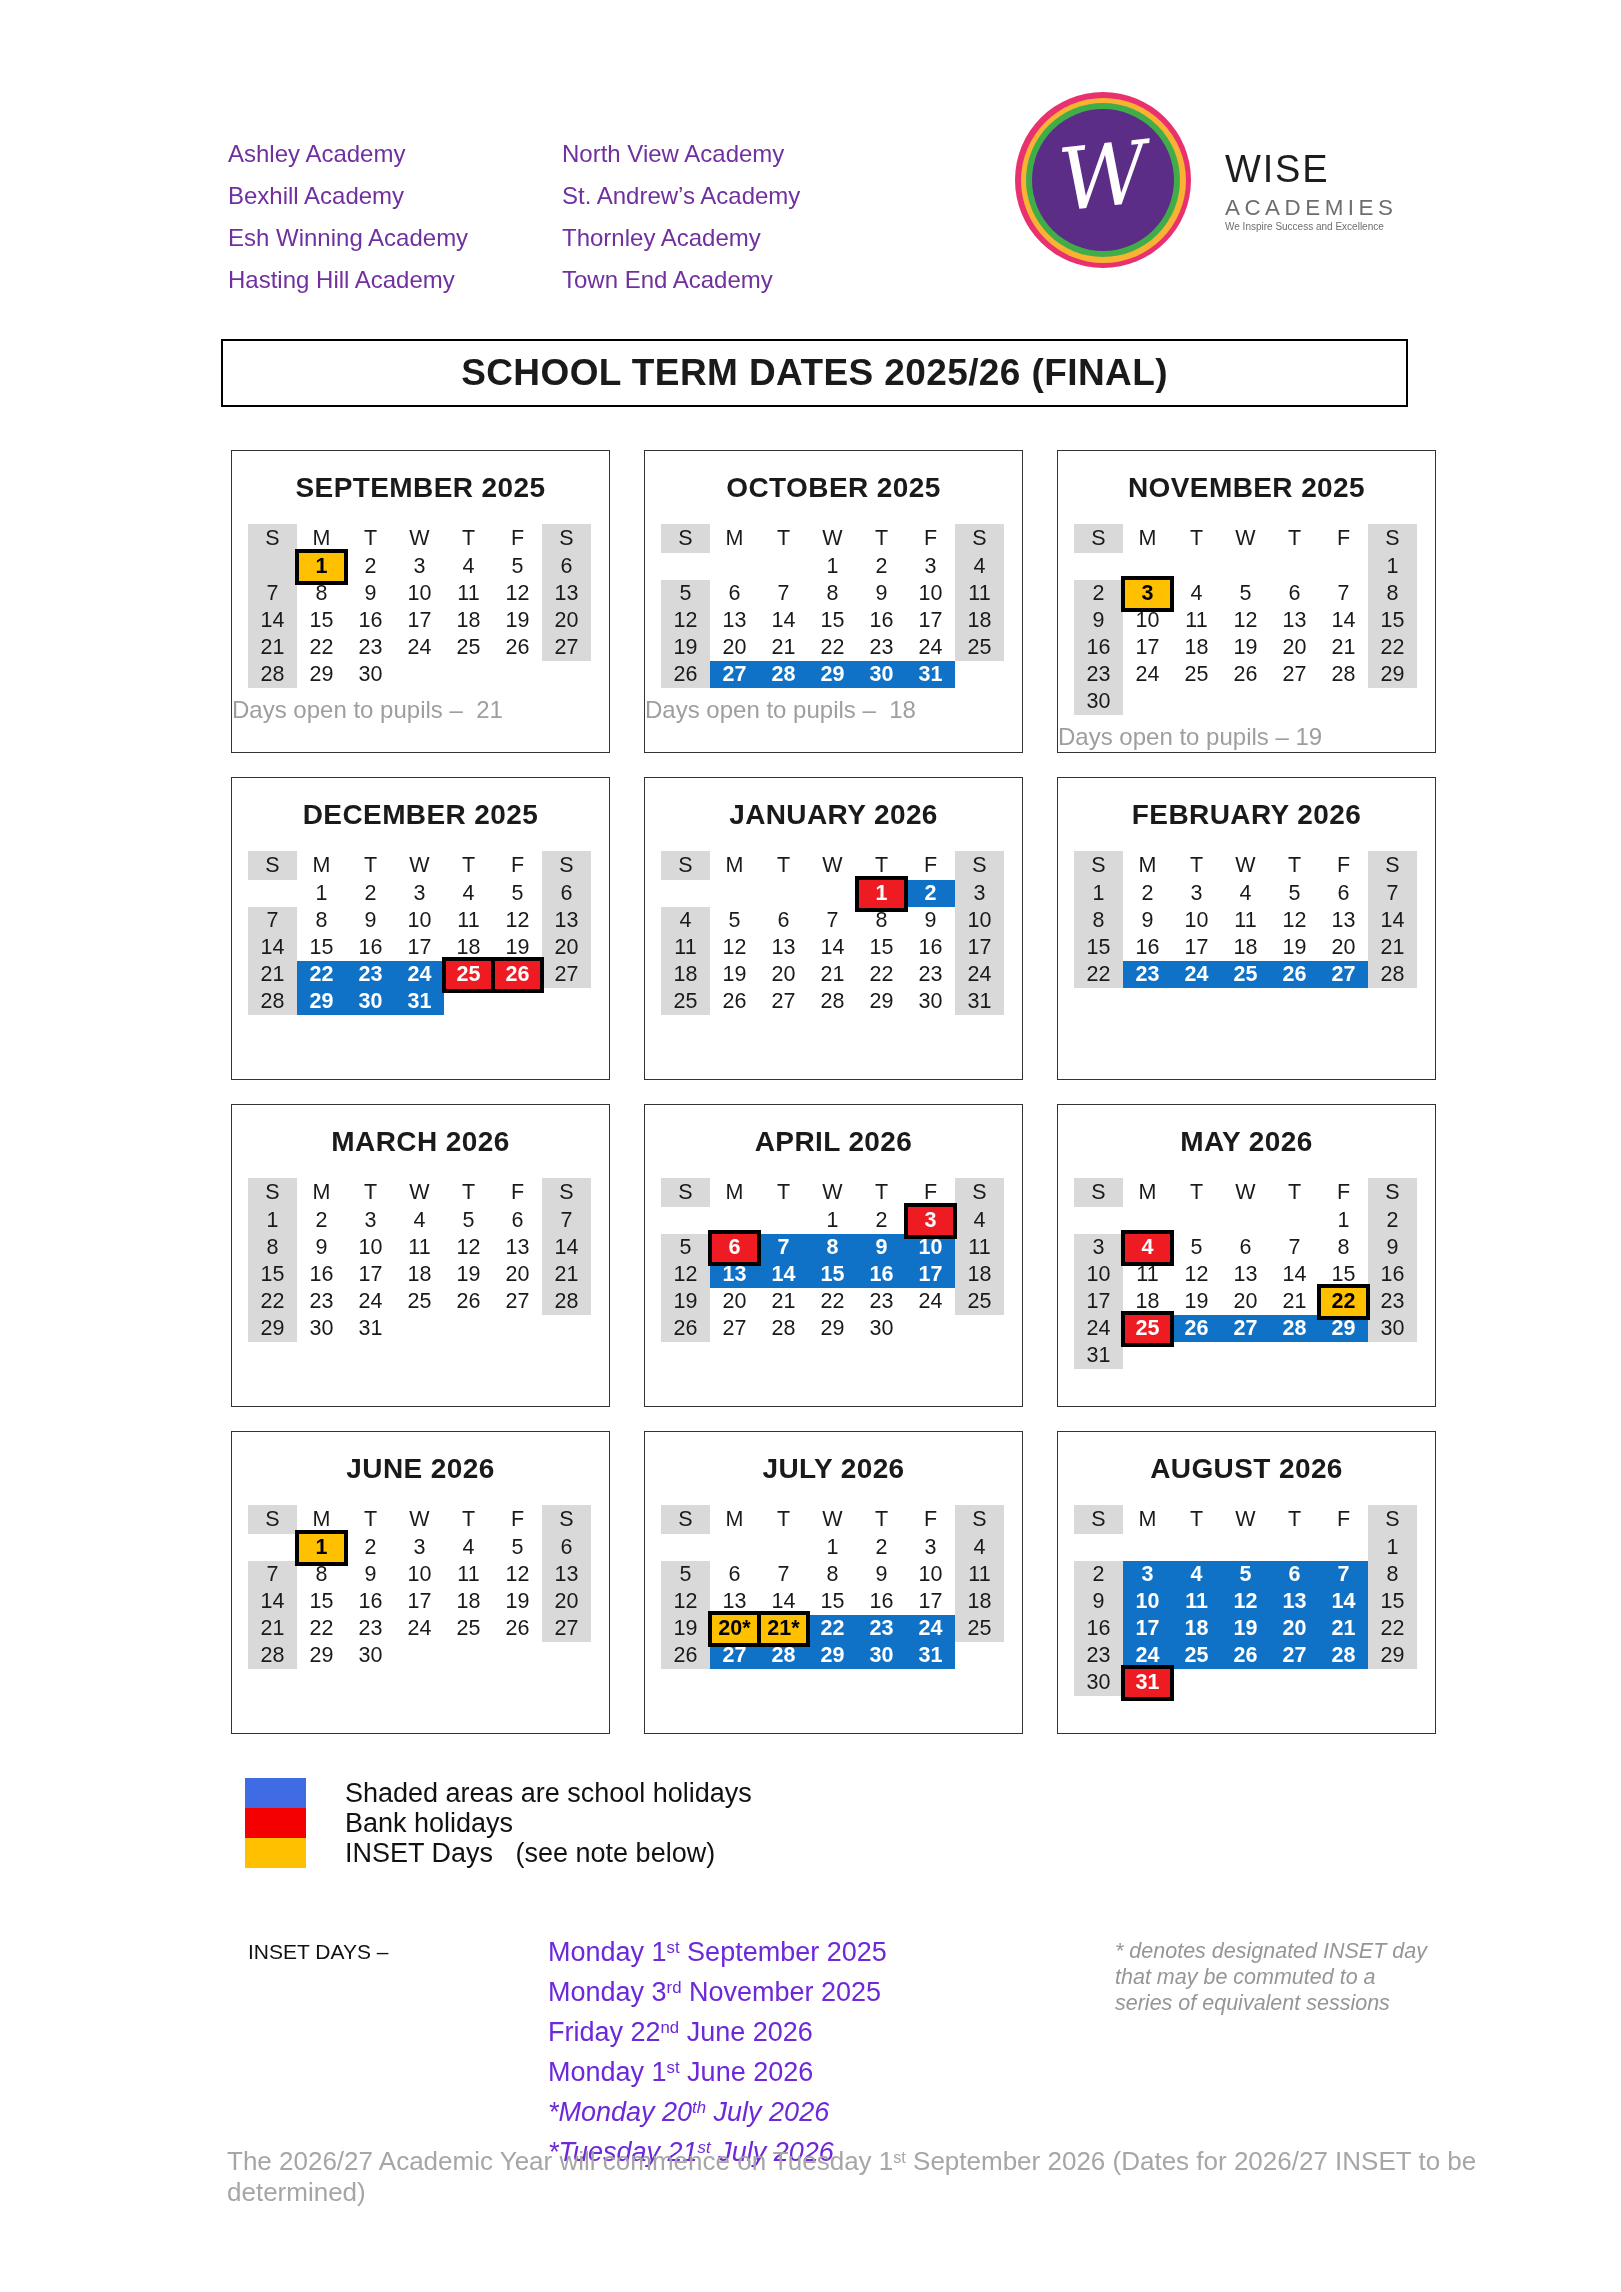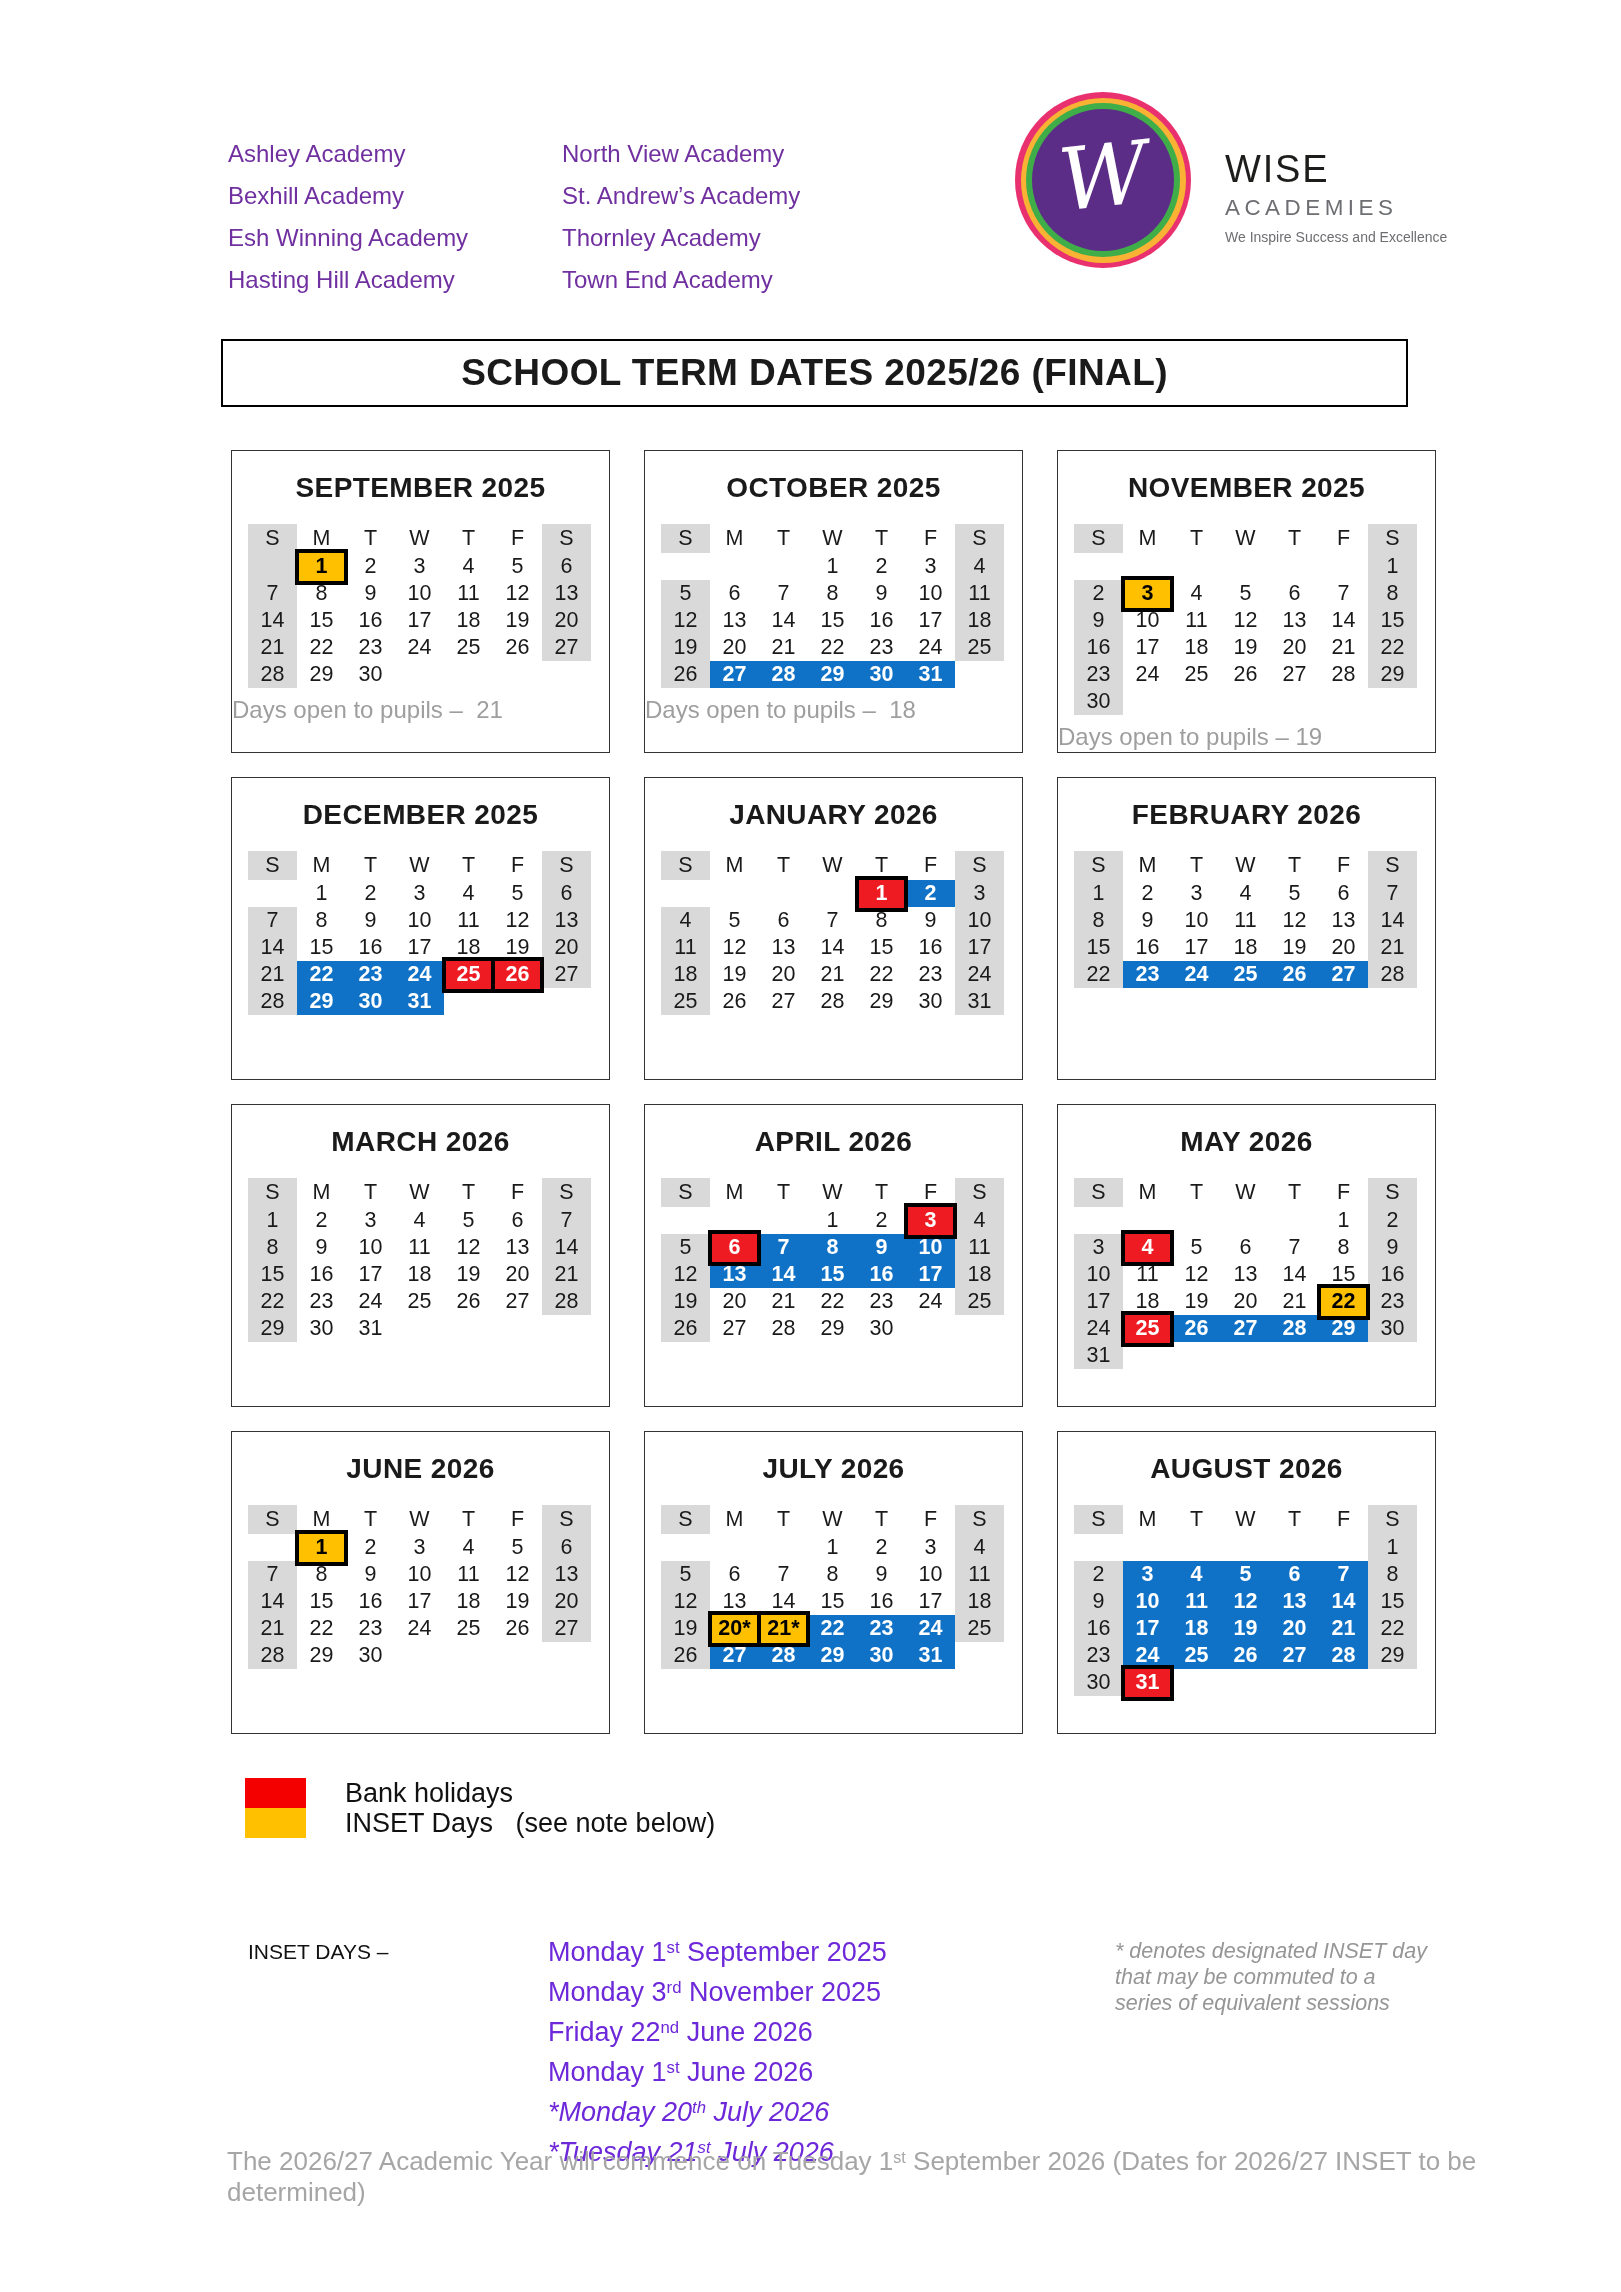--- a/index.html
+++ b/index.html
@@ -17,21 +17,21 @@
   .ring1,.ring2,.ring3,.core{border-radius:50%;display:flex;align-items:center;justify-content:center}
   .ring1{width:176px;height:176px;background:#e8316e}
   .ring2{width:165px;height:165px;background:#f9b233}
   .ring3{width:154px;height:154px;background:#3fae49}
   .core{width:142px;height:142px;background:#5b2d86}
   .wglyph{font-family:"DejaVu Serif",serif;font-style:italic;color:#fff;font-size:86px;
           transform:rotate(-6deg);margin-top:-9px}
   .brand{position:absolute;left:1225px;top:148px}
   .brand-name{font-size:38px;letter-spacing:1.8px;color:#1d1d1b}
   .brand-sub{font-size:22.4px;letter-spacing:4.5px;color:#6d6e71;margin-top:3.6px}
-  .brand-tag{font-size:14px;color:#6d6e71;margin-top:8px}
+  .brand-tag{font-size:10px;color:#6d6e71;margin-top:0}
 
   
   .titlebox{position:absolute;left:221px;top:339px;width:1187px;height:68px;border:2.7px solid #000;
             display:flex;align-items:center;justify-content:center}
   .titlebox .t{font-size:37px;font-weight:700;letter-spacing:0.4px}
 
   
   .months{position:absolute;left:231px;top:450px;display:grid;
           grid-template-columns:repeat(3,379px);gap:24px 34px;grid-auto-rows:303px}
   .month{border:1.8px solid #333;background:#fff;position:relative}
@@ -709,20 +709,24 @@
         <div class="cell" data-interactable="false"></div>
         <div class="cell" data-interactable="false"></div>
         <div class="cell" data-interactable="false"></div>
         <div class="cell" data-interactable="false"></div>
       </div>
     </div>
   </div>
 
 <div class="legend" data-interactable="false">
   <div class="legrow" data-interactable="false">
+    <div class="sw blue" data-interactable="false"></div>
+    <div class="leglabel" data-interactable="false">Shaded areas are school holidays</div>
+  </div>
+  <div class="legrow" data-interactable="false">
     <div class="sw red" data-interactable="false"></div>
     <div class="leglabel" data-interactable="false">Bank holidays</div>
   </div>
   <div class="legrow" data-interactable="false">
     <div class="sw gold" data-interactable="false"></div>
     <div class="leglabel" data-interactable="false">INSET Days   (see note below)</div>
   </div>
 </div>
 
 <div class="insetlabel" data-interactable="false">INSET DAYS –</div>

